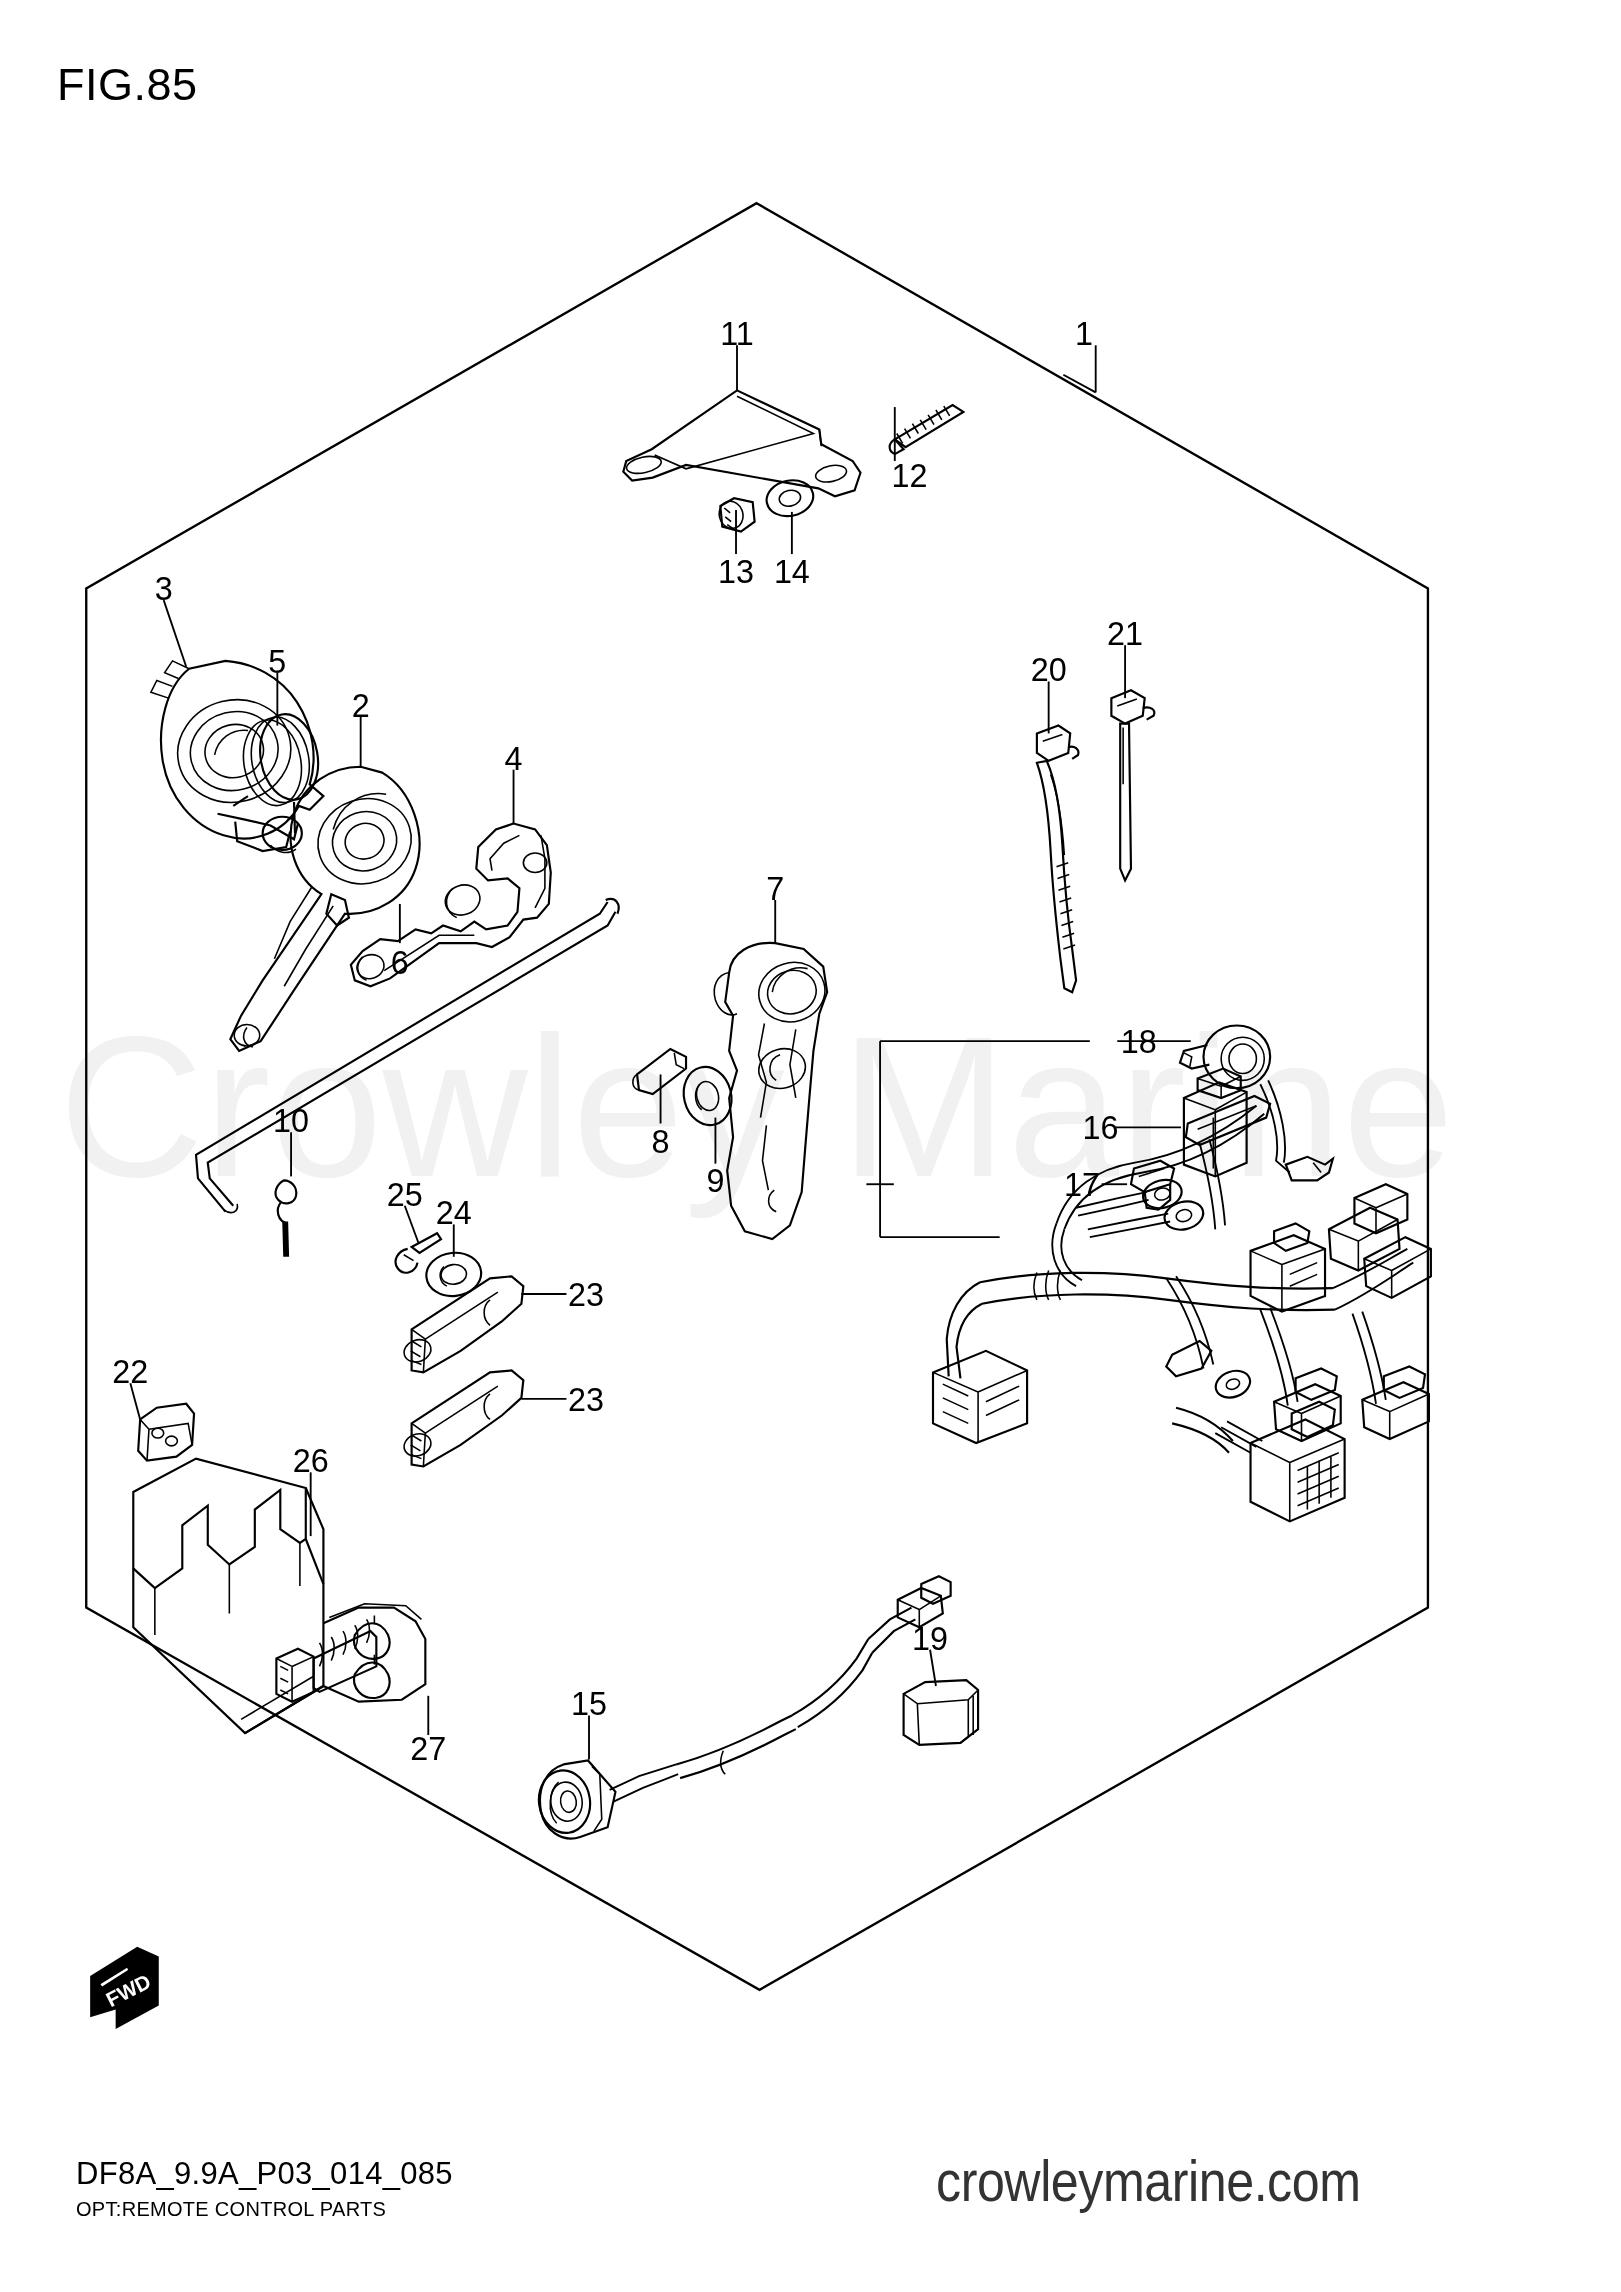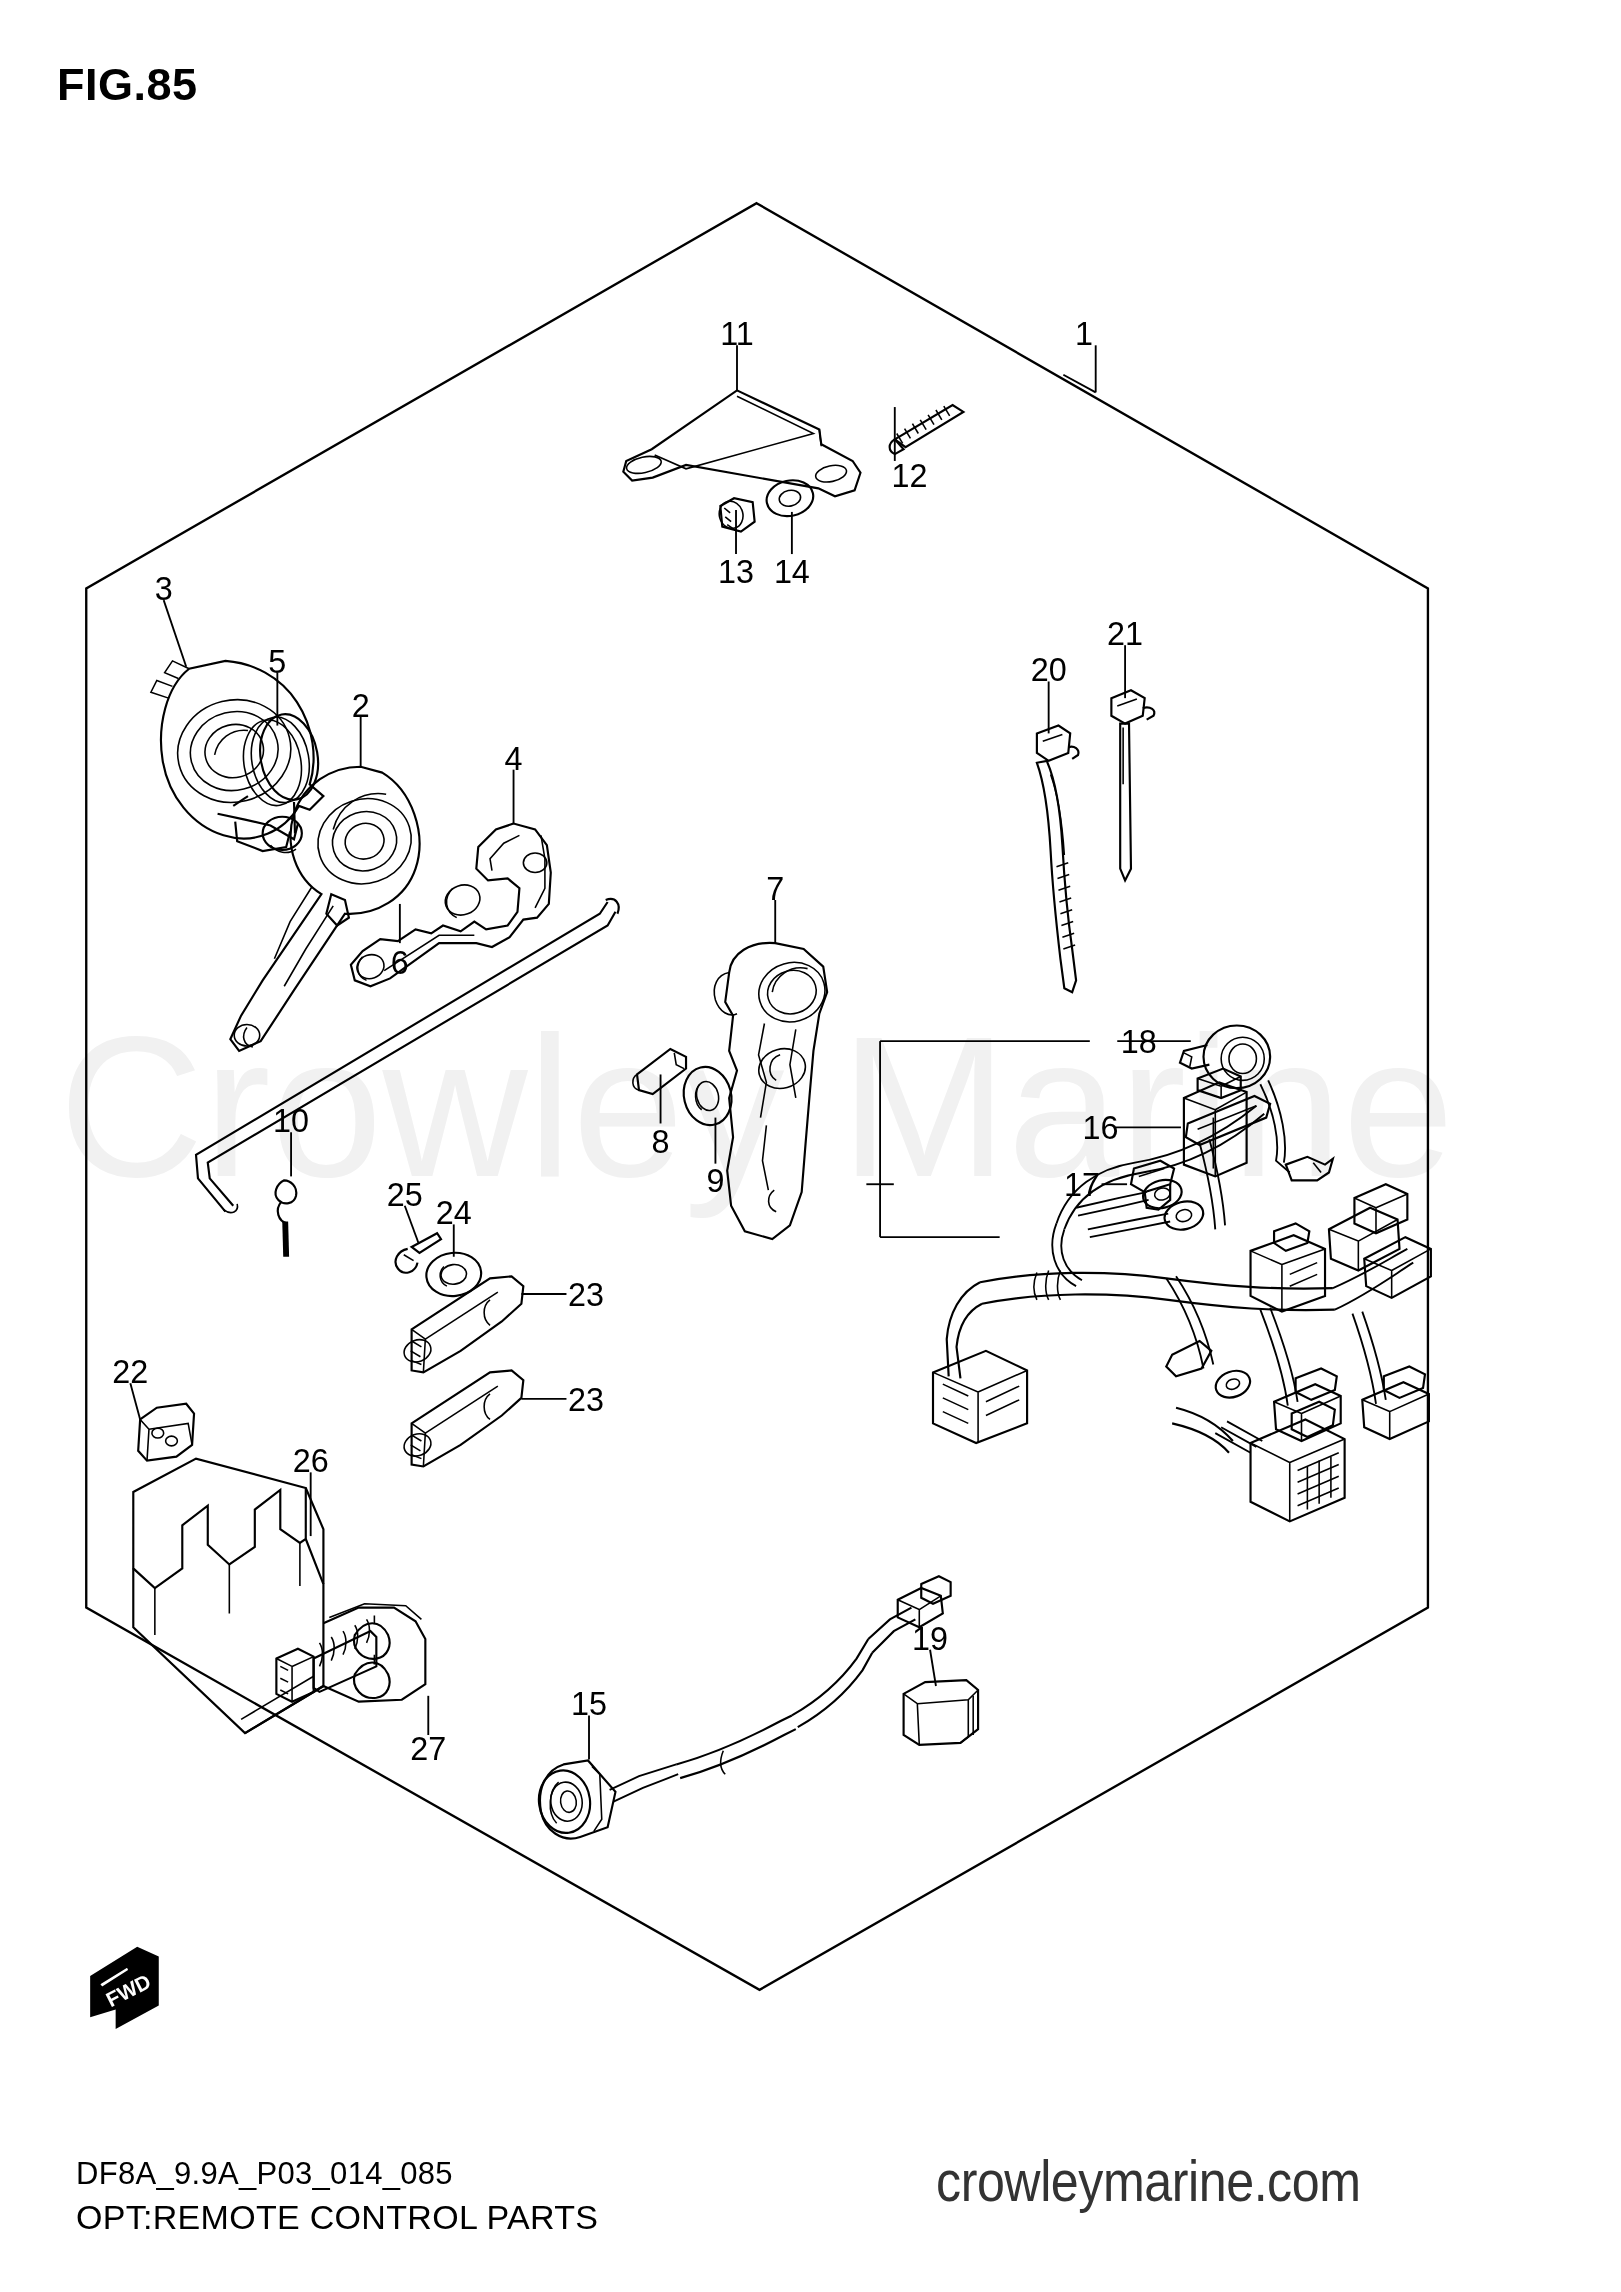--- a/index.html
+++ b/index.html
@@ -1,21 +1,21 @@
 <!DOCTYPE html>
 <html><head>
 <meta charset="utf-8">
 <style>
   html,body{margin:0;padding:0;background:#fff;}
   body{width:1621px;height:2293px;position:relative;overflow:hidden;
        font-family:"Liberation Sans","DejaVu Sans",sans-serif;color:#000;}
   #sheet{position:absolute;inset:0;}
-  .fig-title{position:absolute;left:57px;top:59px;font-size:45px;font-weight:bold;letter-spacing:0.5px;}
+  .fig-title{position:absolute;left:57px;top:59px;font-size:45px;font-weight:normal;letter-spacing:0.5px;}
   .footer-code{position:absolute;left:76px;top:2156px;font-size:31px;letter-spacing:0.3px;}
-  .footer-desc{position:absolute;left:76px;top:2198px;font-size:34px;letter-spacing:0.3px;}
+  .footer-desc{position:absolute;left:76px;top:2198px;font-size:20px;letter-spacing:0.3px;}
   .brand{position:absolute;left:936px;top:2148px;font-size:57px;color:#333;
          font-family:"Liberation Sans Narrow","Liberation Sans",sans-serif;
          transform:scaleX(0.88);transform-origin:left top;letter-spacing:-0.5px;}
   svg.art{position:absolute;left:0;top:0;width:1621px;height:2293px;}
   .wm{fill:#f1f1f1;font-size:205px;font-family:"Liberation Sans","DejaVu Sans",sans-serif;}
   .lbl{font-size:33px;font-family:"Liberation Sans","DejaVu Sans",sans-serif;fill:#000;}
   .ln{stroke:#000;stroke-width:2.2;fill:none;}
   .ln1{stroke:#000;stroke-width:1.9;fill:none;}
   .thin{stroke:#000;stroke-width:1.6;fill:none;}
   .hex{stroke:#000;stroke-width:2.4;fill:none;}

